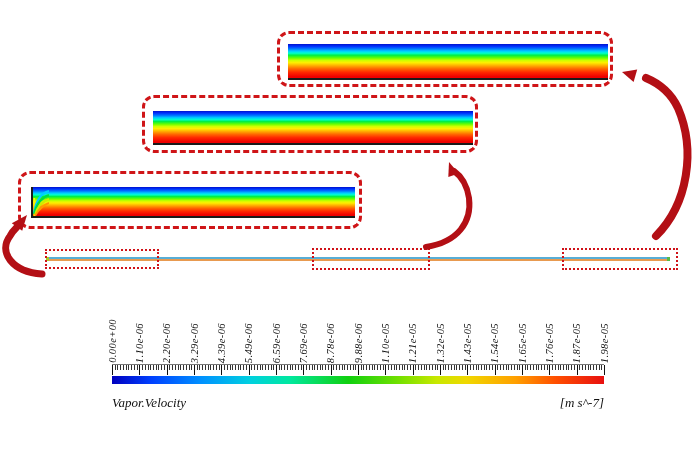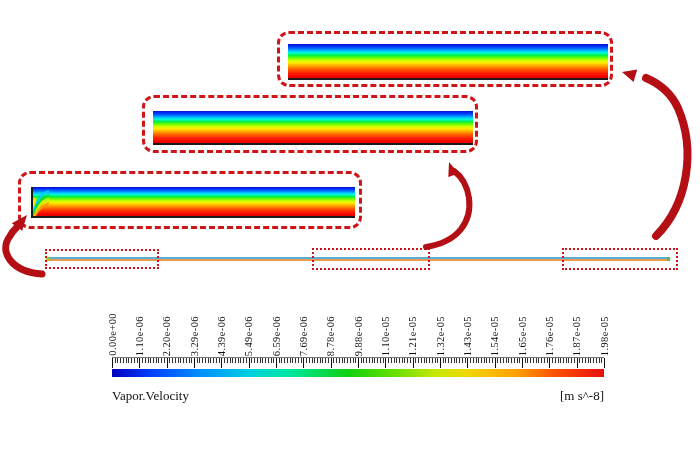--- a/index.html
+++ b/index.html
@@ -40,21 +40,21 @@
   
   .roi { position:absolute; border:2.5px dotted #d01218; box-sizing:border-box; background:transparent; }
   #roi-left   { left:45px;  top:249px; width:114px; height:20px; }
   #roi-middle { left:312px; top:248px; width:118px; height:22px; }
   #roi-right  { left:562px; top:248px; width:116px; height:22px; }
 
   
   #arrows { position:absolute; left:0; top:0; pointer-events:none; }
 
   
-  #colorbar { position:absolute; left:112px; top:296px; width:492px; }
+  #colorbar { position:absolute; left:112px; top:303px; width:492px;font-style:italic; }
   #cb-ticklabels { position:relative; height:60px; width:100%; }
   .ticklabel {
     position:absolute; bottom:0; width:16px; height:60px;
     display:flex; align-items:flex-end; justify-content:center;
   }
   .ticklabel span {
     writing-mode:vertical-rl; transform:rotate(180deg);
     font-size:10.5px; color:#111; letter-spacing:.4px; white-space:nowrap;
   }
   #cb-ruler { position:relative; margin-top:1px; height:11px; border-top:1px solid #777; }
@@ -359,16 +359,16 @@
         <div class="tick" style="left: 475.6px;"></div>
         <div class="tick" style="left: 478.333px;"></div>
         <div class="tick" style="left: 481.067px;"></div>
         <div class="tick" style="left: 483.8px;"></div>
         <div class="tick" style="left: 486.533px;"></div>
         <div class="tick" style="left: 489.267px;"></div>
         <div class="tick major" style="left: 492px;"></div>
       </div>
     <div id="cb-bar"></div>
     <div id="cb-title">Vapor.Velocity</div>
-    <div id="cb-units">[m s^-8]</div>
+    <div id="cb-units">[m s^-7]</div>
   </div>
 
 </div>
 
 </body></html>

